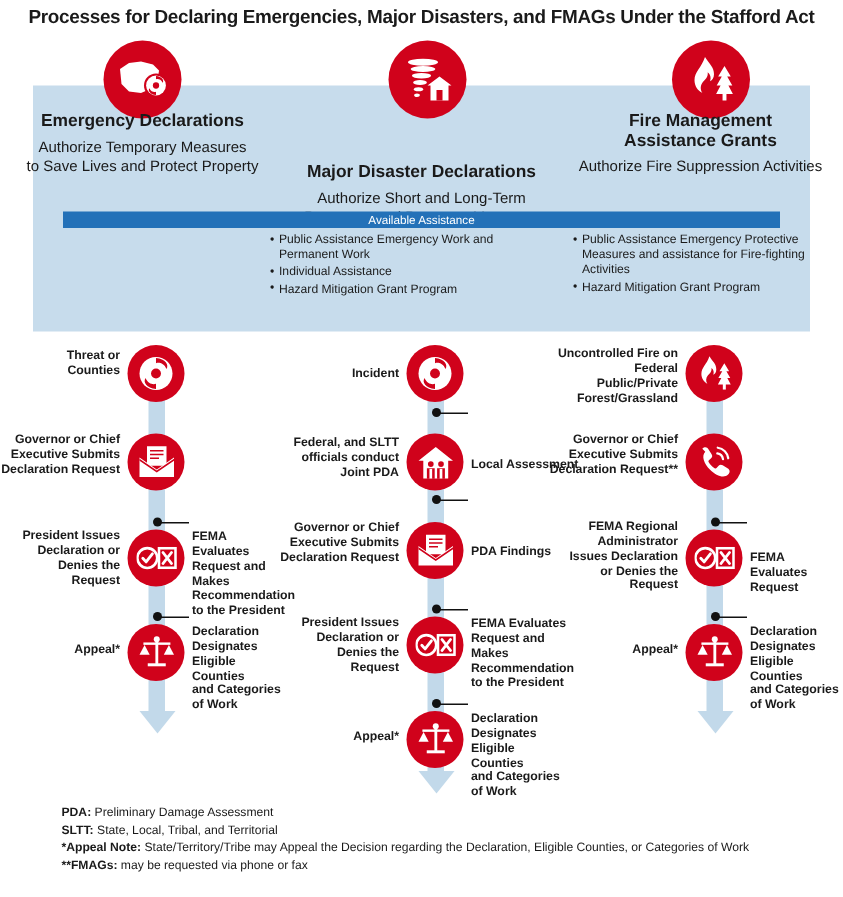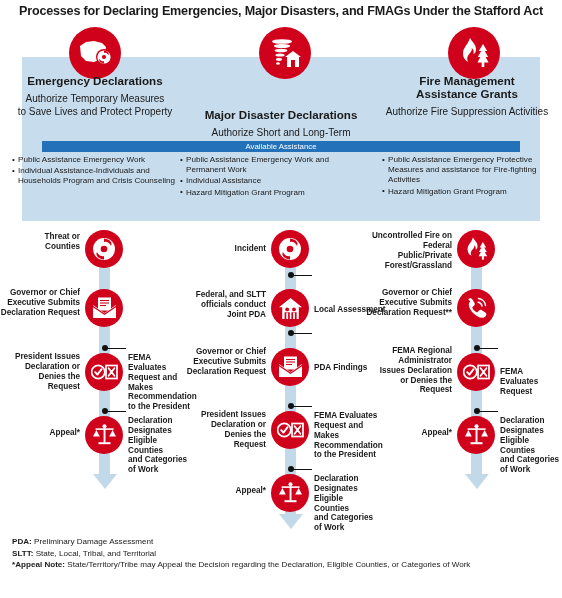--- a/index.html
+++ b/index.html
@@ -96,21 +96,21 @@
     border-radius: 50%; background: #111111;
   }
   .clabel {
     position: absolute; font-size: 8.2px; line-height: 1.2;
     color: #1a1a1a; font-weight: bold; text-align: left; margin-top: 35px;
   }
 
   
   .notes { position: absolute; left: 12px; top: 536px; width: 545px; }
   .note {
-    font-size: 8.1px; line-height: 1.45; color: #1a1a1a;
+    font-size: 8.1px; line-height: 1.45; color: #1a1a1a; margin-left: 29px;
   }
   .note b { font-weight: bold; }
 </style>
 </head>
 <body>
 
 <div id="root">
 
   <div class="title">Processes for Declaring Emergencies, Major Disasters, and FMAGs Under the Stafford Act</div>
 
@@ -173,24 +173,20 @@
       <div>Fire Management</div>
       <div>Assistance Grants</div>
     </div>
     <div class="cat-sub" style="margin-top:5px;">
       <div>Authorize Fire Suppression Activities</div>
     </div>
   </div>
 
   <div class="avail-bar">Available Assistance</div>
 
-  <ul class="blist" style="left:12px; width:172px;">
-    <li>Public Assistance Emergency Work</li>
-    <li>Individual Assistance-Individuals and Households Program and Crisis Counseling</li>
-  </ul>
 
   <ul class="blist" style="left:180px; width:170px;">
     <li>Public Assistance Emergency Work and Permanent Work</li>
     <li>Individual Assistance</li>
     <li>Hazard Mitigation Grant Program</li>
   </ul>
 
   <ul class="blist" style="left:382px; width:155px;">
     <li>Public Assistance Emergency Protective Measures and assistance for Fire-fighting Activities</li>
     <li>Hazard Mitigation Grant Program</li>
@@ -443,15 +439,18 @@
   <div class="notes">
     <div class="note">
       <b>PDA:</b><span> Preliminary Damage Assessment</span>
     </div>
     <div class="note">
       <b>SLTT:</b><span> State, Local, Tribal, and Territorial</span>
     </div>
     <div class="note">
       <b>*Appeal Note:</b><span> State/Territory/Tribe may Appeal the Decision regarding the Declaration, Eligible Counties, or Categories of  Work</span>
     </div>
+    <div class="note">
+      <b>**FMAGs:</b><span> may be requested via phone or fax</span>
+    </div>
   </div>
 
 </div>
 
 </body></html>

